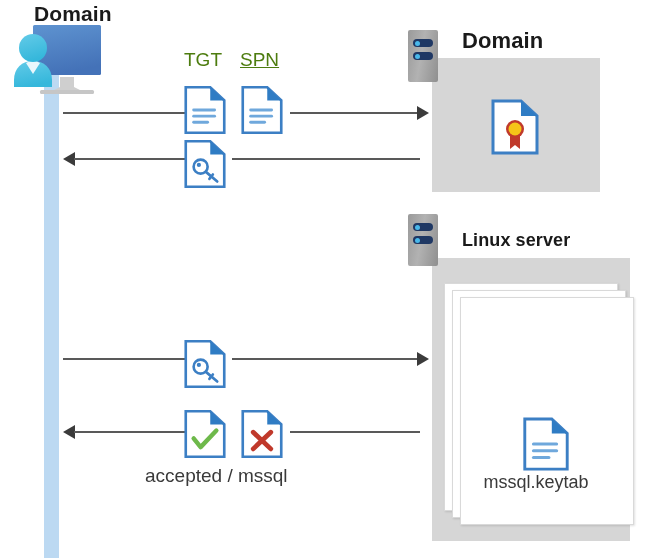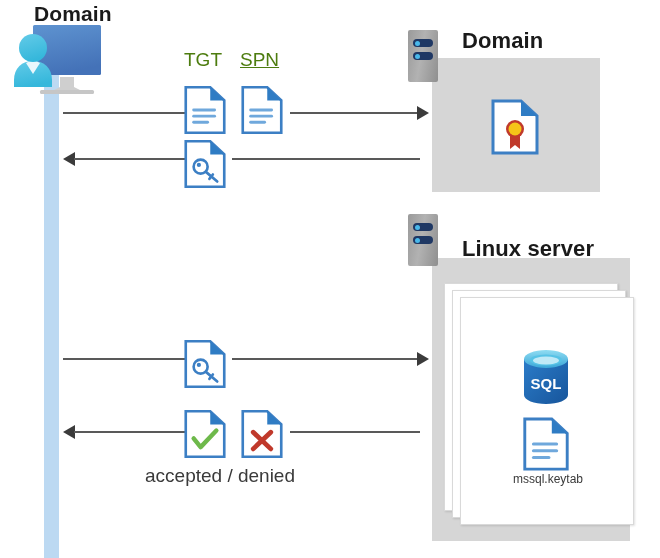--- a/index.html
+++ b/index.html
@@ -46,22 +46,22 @@
     font-size: 21px;
   }
   #dc-title {
     left: 462px;
     top: 3px;
     font-size: 22px;
     line-height: 25px;
   }
   #linux-title {
     left: 462px;
-    top: 236px;
-    font-size: 22px;
+    top: 230px;
+    font-size: 18px;
   }
 
   
   .gray-panel {
     position: absolute;
     background: #d6d6d6;
   }
   #dc-panel  { left: 432px; top: 58px;  width: 168px; height: 134px; }
   #lnx-panel { left: 432px; top: 258px; width: 198px; height: 283px; }
 
@@ -140,23 +140,22 @@
     top: 465px;
     font-size: 19px;
     color: #3a3a3a;
   }
   #keytab-label {
     position: absolute;
     left: 460px;
     top: 472px;
     width: 152px;
     text-align: center;
-    font-size: 12px;
+    font-size: 18px;
     color: #3a3a3a;
-    padding-left: 12px;
   }
 
   
   .doc-icon { position: absolute; }
 
   
   #client-icon { left: 8px; top: 22px; }
 </style>
 </head>
 <body>
@@ -224,39 +223,20 @@
   </div>
 
   <div id="linux-title" class="title-bold">Linux server</div>
 
   <div id="card-back" class="card"></div>
   <div id="card-mid" class="card"></div>
   <div id="card-front" class="card">
     
   </div>
 
-  <div class="doc-icon" style="left:519px; top:348px;">
-    <svg width="54" height="58" viewBox="0 0 54 58" xmlns="http://www.w3.org/2000/svg">
-      <defs>
-        <linearGradient id="sqlBody" x1="0" y1="0" x2="1" y2="1">
-          <stop offset="0%" stop-color="#2b7cc9"></stop>
-          <stop offset="100%" stop-color="#17559b"></stop>
-        </linearGradient>
-        <linearGradient id="sqlTop" x1="0" y1="0" x2="0" y2="1">
-          <stop offset="0%" stop-color="#8fdcf2"></stop>
-          <stop offset="100%" stop-color="#3ba7d8"></stop>
-        </linearGradient>
-      </defs>
-      <path d="M5 11 h44 v36 c0 5 -10 9 -22 9 c-12 0 -22 -4 -22 -9 z" fill="url(#sqlBody)"></path>
-      <ellipse cx="27" cy="11" rx="22" ry="9" fill="url(#sqlTop)"></ellipse>
-      <ellipse cx="27" cy="12" rx="16" ry="5.5" fill="#57c3e6"></ellipse>
-      <ellipse cx="27" cy="12.5" rx="13" ry="4" fill="#bfe9f7"></ellipse>
-      <text x="27" y="41" font-family="Liberation Sans, sans-serif" font-size="15" font-weight="bold" fill="#ffffff" text-anchor="middle">SQL</text>
-    </svg>
-  </div>
 
   <div class="doc-icon" style="left:522px; top:417px;">
     <svg width="48" height="54" viewBox="0 0 48 56" xmlns="http://www.w3.org/2000/svg">
       <path d="M2 2 h28 l16 15 v37 h-44 z" fill="#ffffff" stroke="#3c7fc4" stroke-width="3"></path>
       <path d="M30 2 l16 15 h-16 z" fill="#2f7cc4"></path>
       <g fill="none" stroke="#6fa8dc" stroke-width="3.2" stroke-linecap="round">
         <line x1="11" y1="28" x2="35" y2="28"></line>
         <line x1="11" y1="35" x2="35" y2="35"></line>
         <line x1="11" y1="42" x2="27" y2="42"></line>
       </g>
@@ -346,15 +326,15 @@
     <svg width="42" height="50" viewBox="0 0 48 56" xmlns="http://www.w3.org/2000/svg">
       <path d="M2 2 h28 l16 15 v37 h-44 z" fill="#ffffff" stroke="#3c7fc4" stroke-width="3"></path>
       <path d="M30 2 l16 15 h-16 z" fill="#2f7cc4"></path>
       <g stroke="#c0392b" stroke-width="5.5" stroke-linecap="round">
         <line x1="14" y1="26" x2="34" y2="45"></line>
         <line x1="34" y1="26" x2="14" y2="45"></line>
       </g>
     </svg>
   </div>
 
-  <div id="accepted-denied" class="small-label">accepted / denied</div>
+  <div id="accepted-denied" class="small-label">accepted / mssql</div>
 
 </div>
 
 </body></html>

